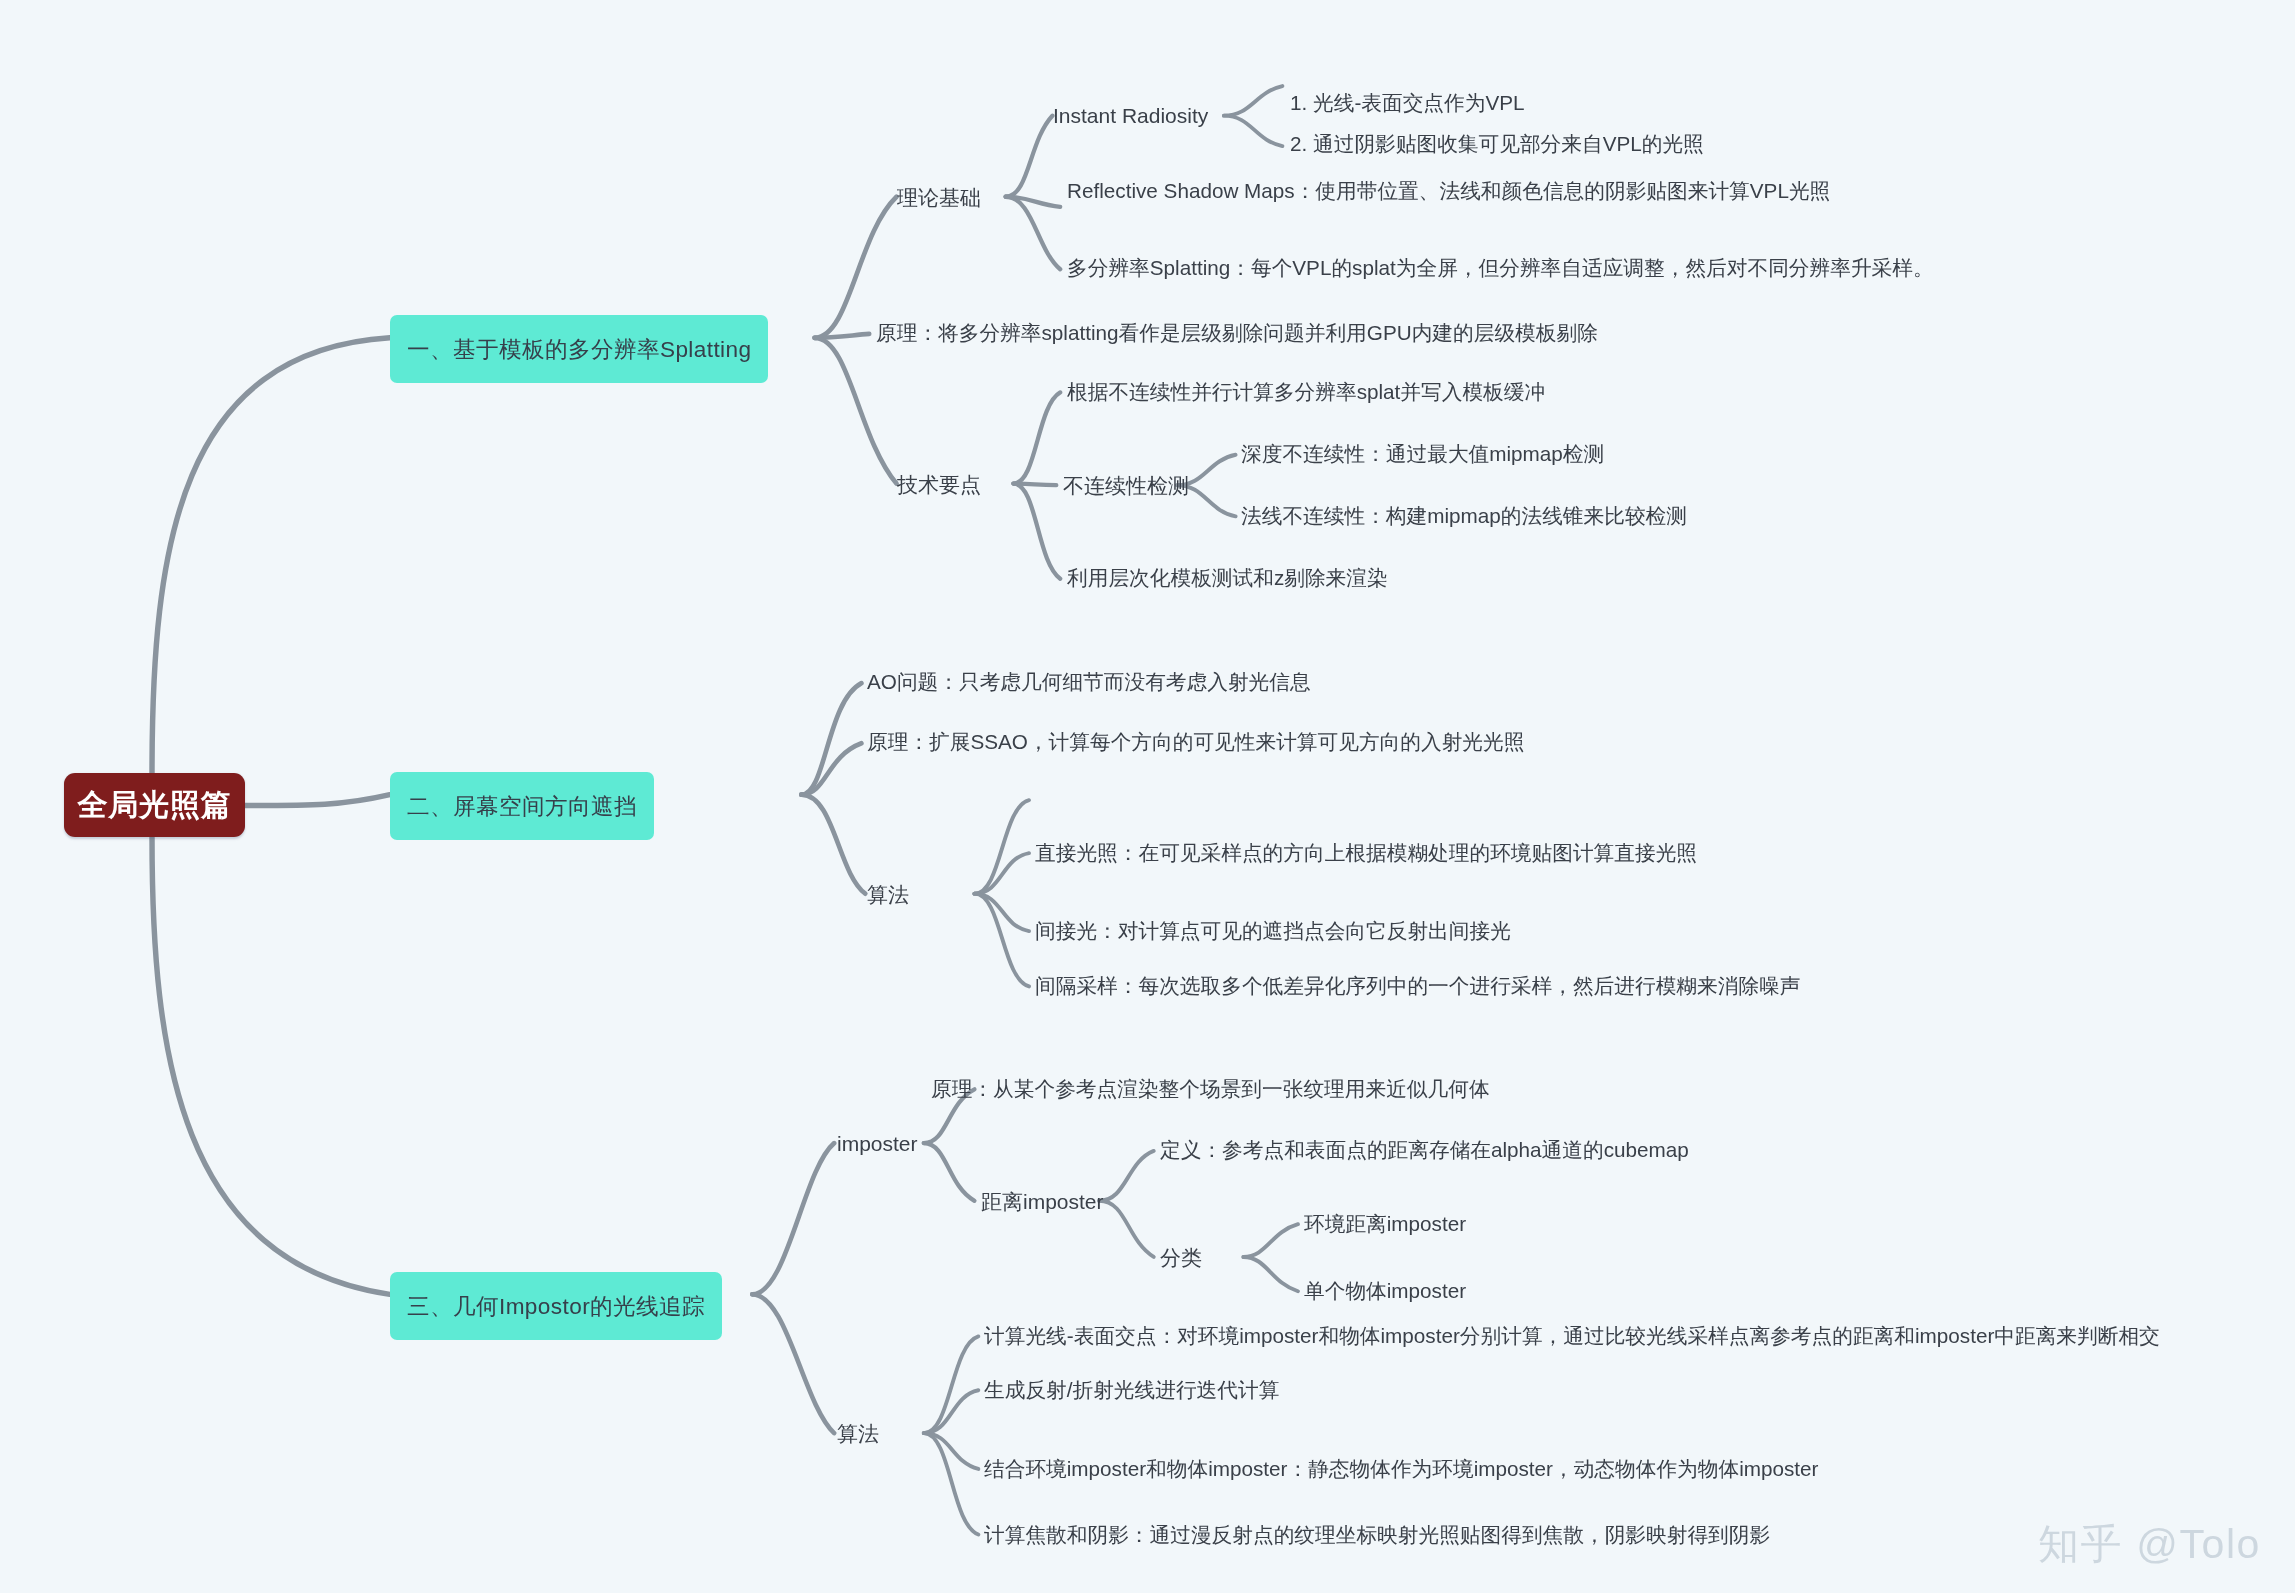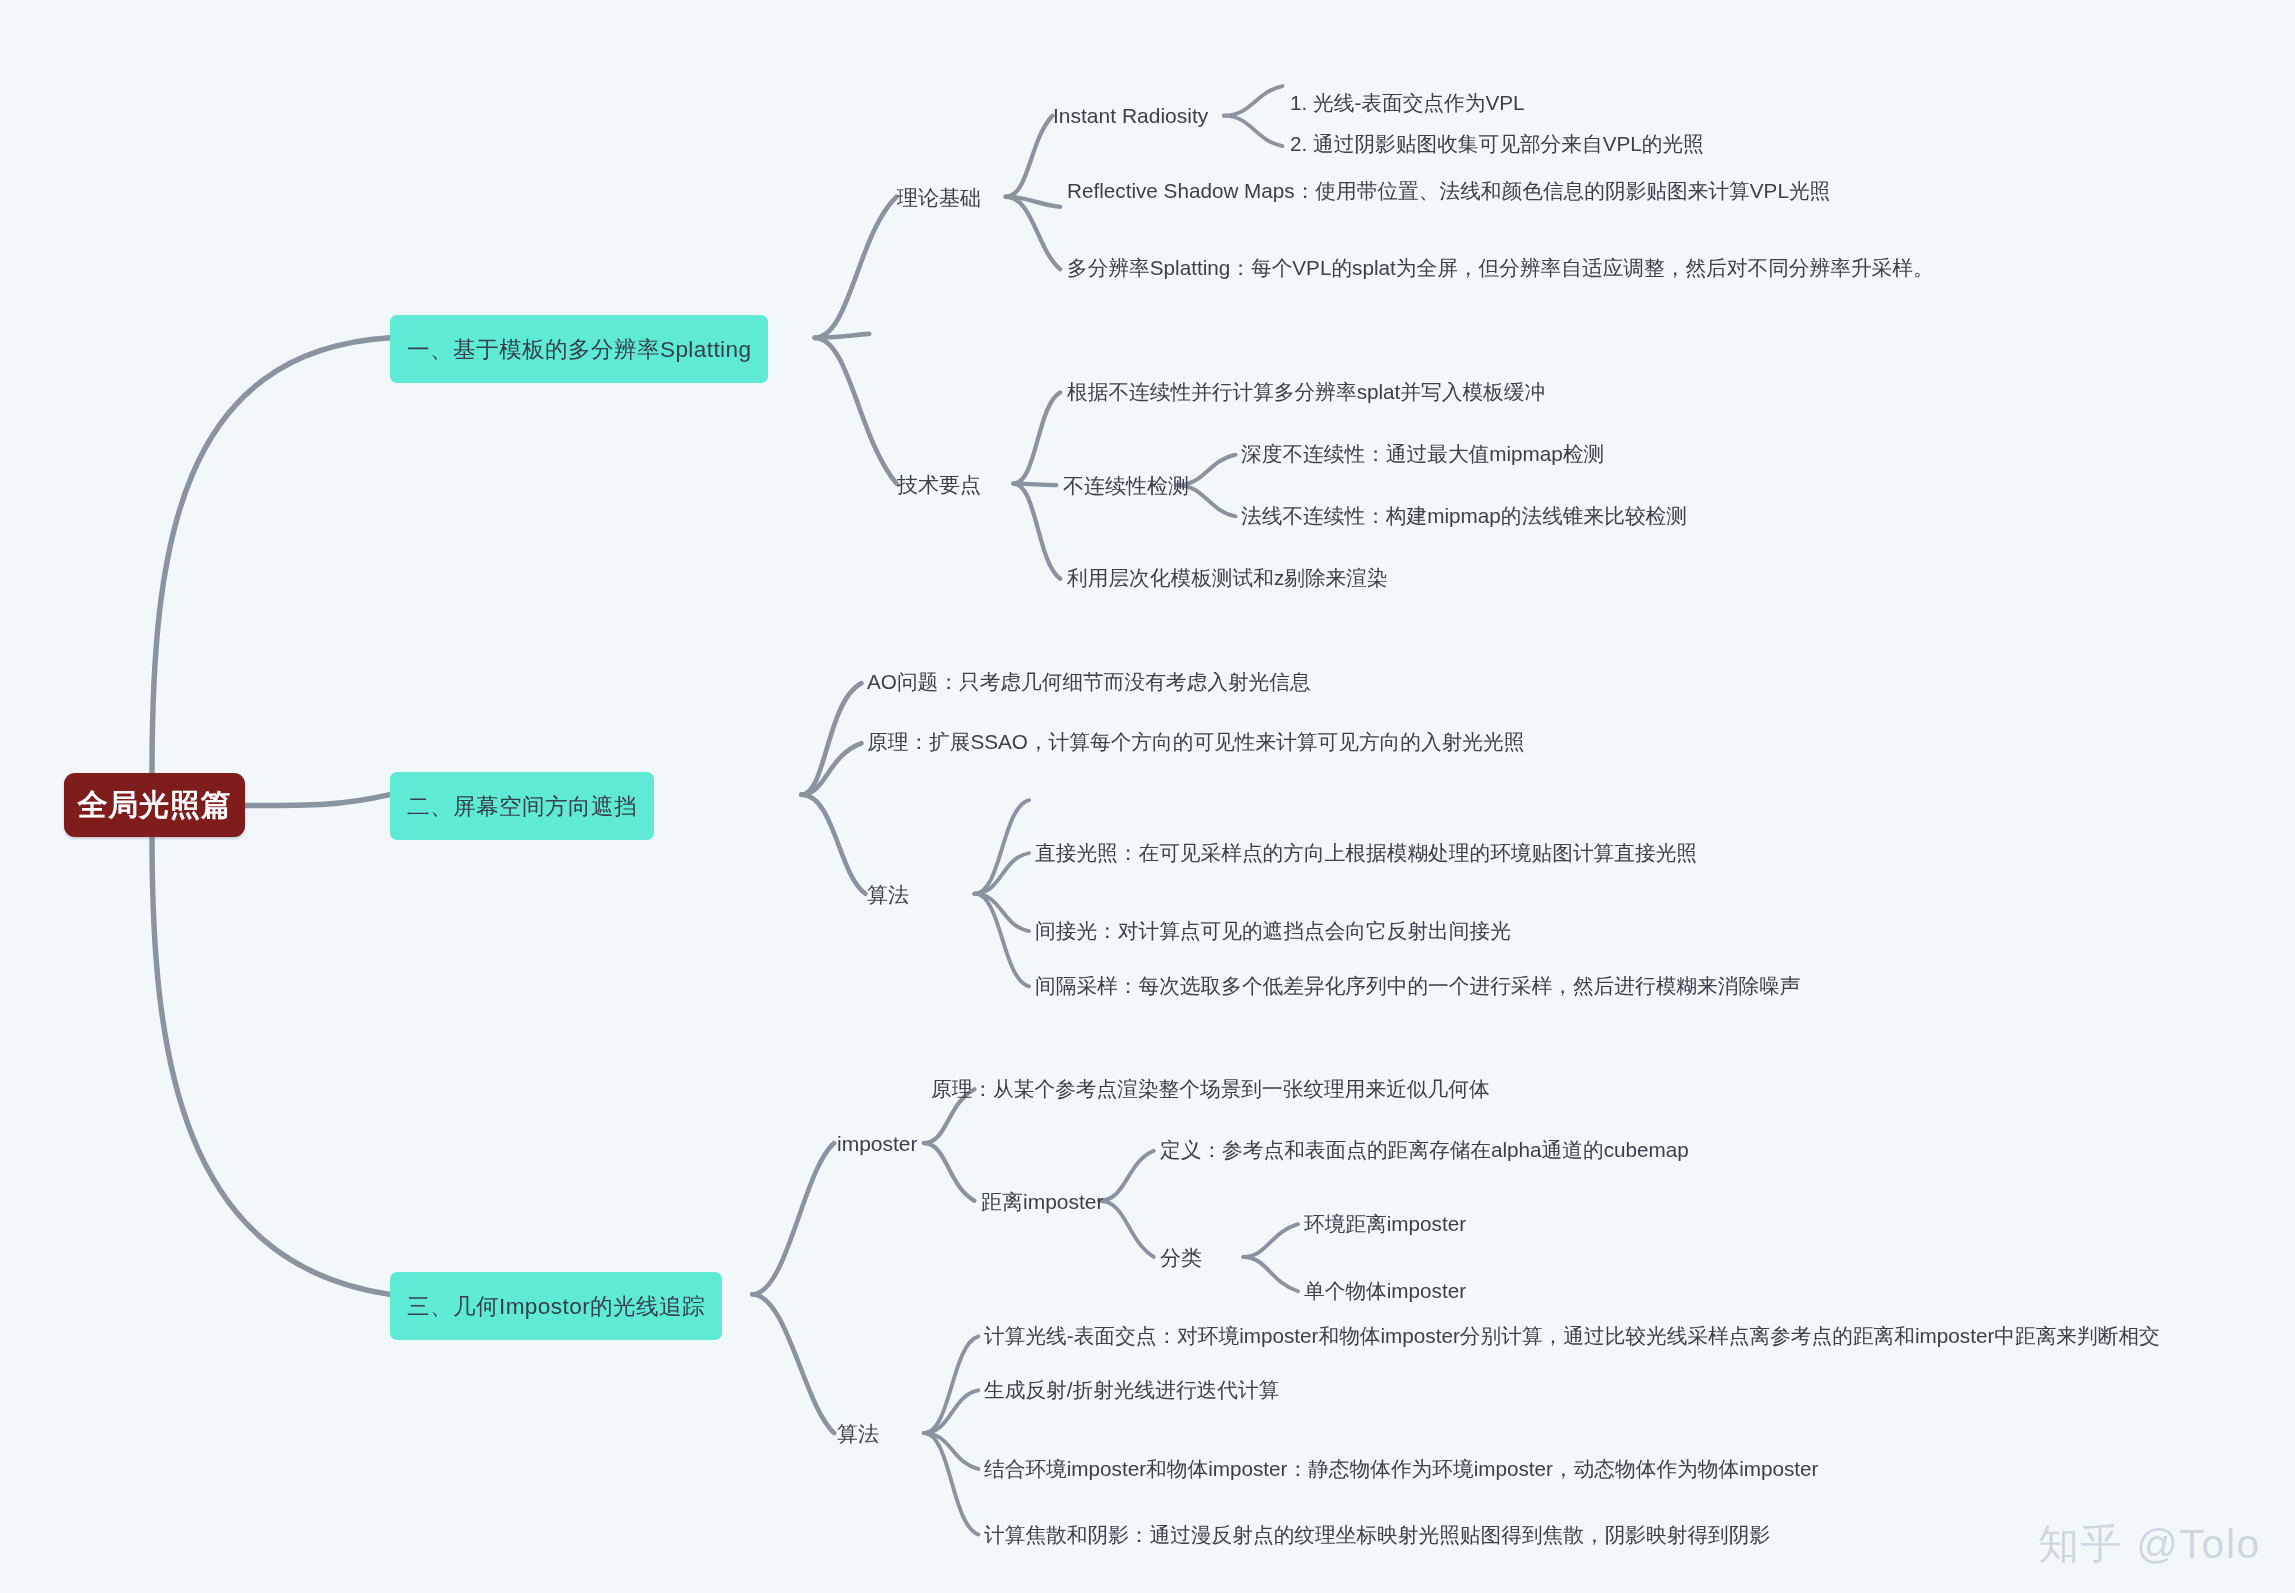--- a/index.html
+++ b/index.html
@@ -142,20 +142,23 @@
   </div>
 
   <div class="node leaf" style="left:1067px;top:180px;">
     <span>Reflective Shadow Maps：使用带位置、法线和颜色信息的阴影贴图来计算VPL光照</span>
   </div>
 
   <div class="node leaf" style="left:1067px;top:257px;">
     <span>多分辨率Splatting：每个VPL的splat为全屏，但分辨率自适应调整，然后对不同分辨率升采样。</span>
   </div>
 
+  <div class="node leaf" style="left:876px;top:322px;">
+    <span>原理：将多分辨率splatting看作是层级剔除问题并利用GPU内建的层级模板剔除</span>
+  </div>
 
   <div class="node leaf sub" style="left:897px;top:473px;">
     <span>技术要点</span>
   </div>
 
   <div class="node leaf" style="left:1067px;top:381px;">
     <span>根据不连续性并行计算多分辨率splat并写入模板缓冲</span>
   </div>
 
   <div class="node leaf sub" style="left:1063px;top:474px;">

